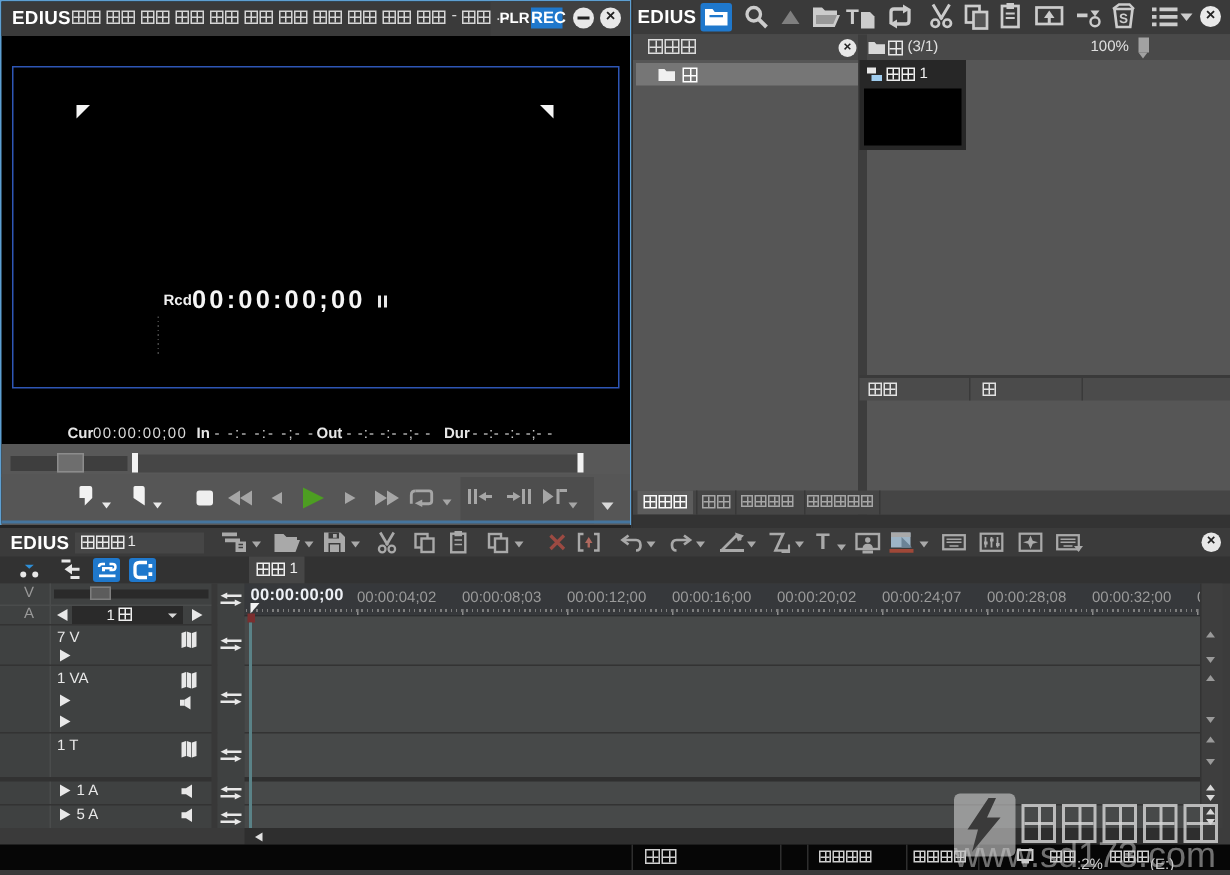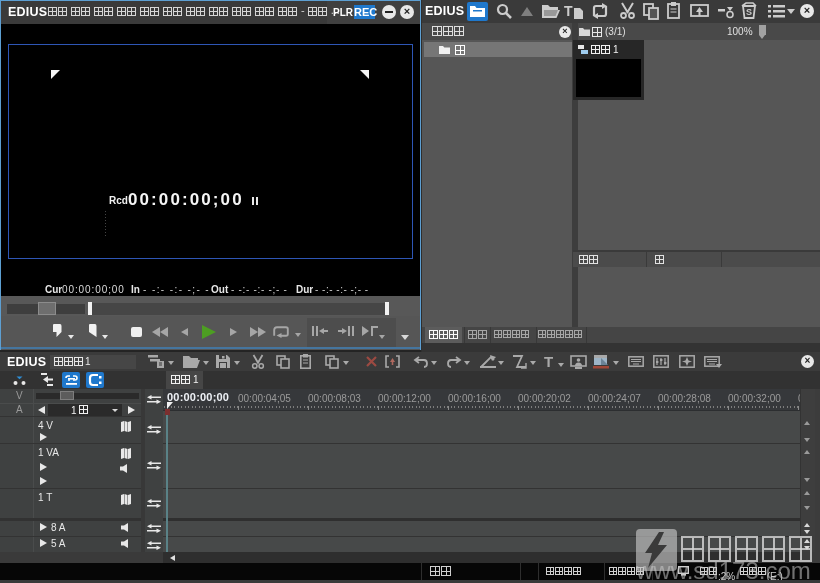--- a/index.html
+++ b/index.html
@@ -381,57 +381,57 @@
  <div class="a" style="left:16px;top:38px;color:#9a9a9a;font-size:10px">V</div>
  <div class="a" style="left:36px;top:41px;width:103px;height:6px;background:#2a2a2a"></div>
  <div class="a" style="left:60px;top:39px;width:14px;height:9px;background:#5c5c5c;border:1px solid #7e7e7e"></div>
  <div class="a" style="left:16px;top:52px;color:#9a9a9a;font-size:10px">A</div>
  <div class="a" style="left:38px;top:54px;width:0;height:0;border-top:4px solid transparent;border-bottom:4px solid transparent;border-right:7px solid #e8e8e8"></div>
  <div class="a" style="left:48px;top:52px;width:74px;height:12px;background:#2a2a2a"></div>
  <div class="a" style="left:71px;top:53px;color:#f0f0f0;font-size:10px">1 <i class="k k9" style="margin:0"></i></div>
  <div class="a tri-d" style="left:112px;top:57px;border-width:3.5px 3px 0;border-top-color:#d8d8d8"></div>
  <div class="a" style="left:128px;top:54px;width:0;height:0;border-top:4px solid transparent;border-bottom:4px solid transparent;border-left:7px solid #e8e8e8"></div>
 
- <div class="a" style="left:38px;top:68px;color:#e8e8e8;font-size:10px">4 V</div>
+ <div class="a" style="left:38px;top:68px;color:#e8e8e8;font-size:10px">7 V</div>
  <svg style="left:121px;top:69px" width="10" height="11" viewBox="0 0 10 11">
       <path d="M0 1 L3 0 V10 L0 11 Z M3.5 0 L6.5 1 V11 L3.5 10 Z M7 1 L10 0 V10 L7 11 Z" fill="#e8e8e8"></path>
     </svg>
  <div class="a" style="left:40px;top:81px;width:0;height:0;border-top:4.5px solid transparent;border-bottom:4.5px solid transparent;border-left:7px solid #e8e8e8"></div>
  <div class="a" style="left:38px;top:95px;color:#e8e8e8;font-size:10px">1 VA</div>
  <svg style="left:121px;top:96px" width="10" height="11" viewBox="0 0 10 11">
       <path d="M0 1 L3 0 V10 L0 11 Z M3.5 0 L6.5 1 V11 L3.5 10 Z M7 1 L10 0 V10 L7 11 Z" fill="#e8e8e8"></path>
     </svg>
  <div class="a" style="left:40px;top:111px;width:0;height:0;border-top:4.5px solid transparent;border-bottom:4.5px solid transparent;border-left:7px solid #e8e8e8"></div>
  <svg style="left:120px;top:112px" width="11" height="9" viewBox="0 0 11 9">
       <rect x="0" y="2.5" width="3" height="4" fill="#e8e8e8"></rect>
       <path d="M3 2.5 L7 0 V9 L3 6.5 Z" fill="#e8e8e8"></path>
     </svg>
  <div class="a" style="left:40px;top:125px;width:0;height:0;border-top:4.5px solid transparent;border-bottom:4.5px solid transparent;border-left:7px solid #e8e8e8"></div>
  <div class="a" style="left:38px;top:140px;color:#e8e8e8;font-size:10px">1 T</div>
  <svg style="left:121px;top:142px" width="10" height="11" viewBox="0 0 10 11">
       <path d="M0 1 L3 0 V10 L0 11 Z M3.5 0 L6.5 1 V11 L3.5 10 Z M7 1 L10 0 V10 L7 11 Z" fill="#e8e8e8"></path>
     </svg>
  <div class="a" style="left:40px;top:171px;width:0;height:0;border-top:4.5px solid transparent;border-bottom:4.5px solid transparent;border-left:7px solid #e8e8e8"></div>
- <div class="a" style="left:51px;top:170px;color:#e8e8e8;font-size:10px">8 A</div>
+ <div class="a" style="left:51px;top:170px;color:#e8e8e8;font-size:10px">1 A</div>
  <svg style="left:121px;top:171px" width="11" height="9" viewBox="0 0 11 9">
       <rect x="0" y="2.5" width="3" height="4" fill="#e8e8e8"></rect>
       <path d="M3 2.5 L7 0 V9 L3 6.5 Z" fill="#e8e8e8"></path>
     </svg>
  <div class="a" style="left:40px;top:187px;width:0;height:0;border-top:4.5px solid transparent;border-bottom:4.5px solid transparent;border-left:7px solid #e8e8e8"></div>
  <div class="a" style="left:51px;top:186px;color:#e8e8e8;font-size:10px">5 A</div>
  <svg style="left:121px;top:187px" width="11" height="9" viewBox="0 0 11 9">
       <rect x="0" y="2.5" width="3" height="4" fill="#e8e8e8"></rect>
       <path d="M3 2.5 L7 0 V9 L3 6.5 Z" fill="#e8e8e8"></path>
     </svg>
 
  <div class="a" id="patch" style="left:145px;top:37px;width:18px;height:163px;background:#3f4141"></div>
 
  <div class="a" id="ruler" style="left:163px;top:37px;width:637px;height:22px;background:#36383b;overflow:hidden">
    <div class="a" style="left:4px;top:2px;color:#edf0f5;font-size:11px;font-weight:bold;letter-spacing:.2px">00:00:00;00</div>
-   <div class="a rl" style="left:75px">00:00:04;05</div>
+   <div class="a rl" style="left:75px">00:00:04;02</div>
    <div class="a rl" style="left:145px">00:00:08;03</div>
    <div class="a rl" style="left:215px">00:00:12;00</div>
    <div class="a rl" style="left:285px">00:00:16;00</div>
    <div class="a rl" style="left:355px">00:00:20;02</div>
    <div class="a rl" style="left:425px">00:00:24;07</div>
    <div class="a rl" style="left:495px">00:00:28;08</div>
    <div class="a rl" style="left:565px">00:00:32;00</div>
    <div class="a rl" style="left:635px">00:00:36;00</div>
    <div class="a" style="left:1px;top:17px;width:636px;height:2px;background:repeating-linear-gradient(90deg,#7d7d7d 0 1px,transparent 1px 3.5px)"></div>
  </div>

